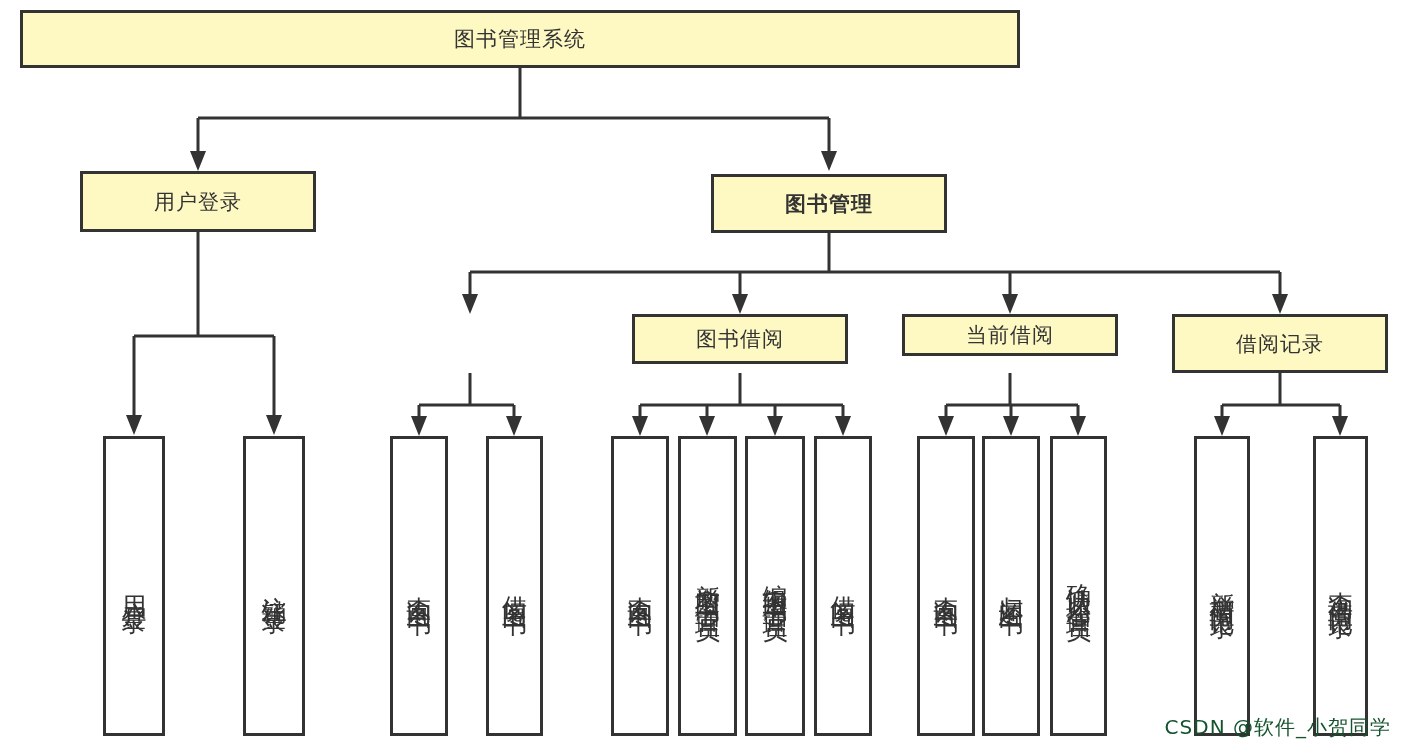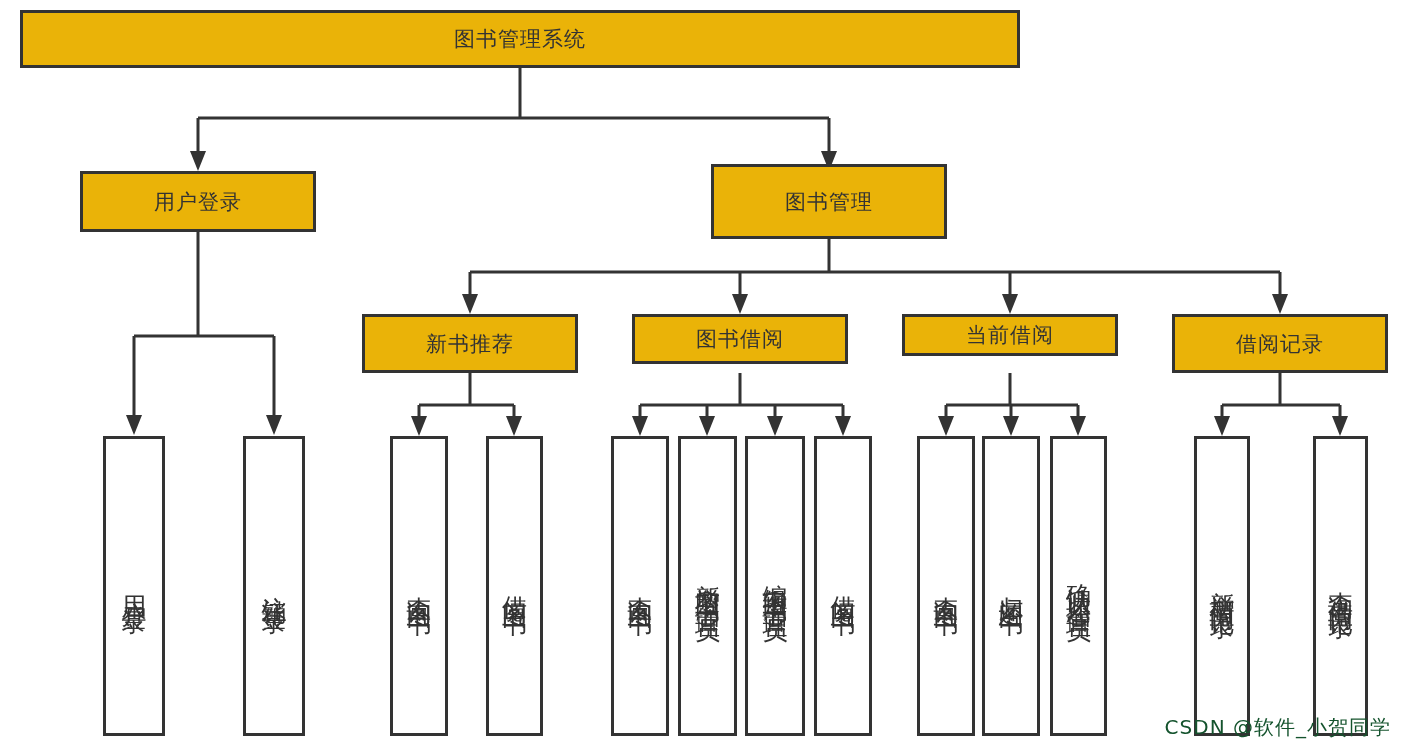--- a/index.html
+++ b/index.html
@@ -19,21 +19,21 @@
   svg.connectors {
     position: absolute;
     left: 0;
     top: 0;
     pointer-events: none;
   }
   .node {
     position: absolute;
     box-sizing: border-box;
     border: 3px solid #333333;
-    background: #eab308;
+    background: #fef9c3;
     display: flex;
     align-items: center;
     justify-content: center;
     font-size: 21px;
     letter-spacing: 1px;
     color: #333333;
   }
   .leaf {
     position: absolute;
     box-sizing: border-box;
@@ -101,23 +101,22 @@
       <polygon points="1003,416 1019,416 1011,436"></polygon>
       <polygon points="1070,416 1086,416 1078,436"></polygon>
       <polygon points="1214,416 1230,416 1222,436"></polygon>
       <polygon points="1332,416 1348,416 1340,436"></polygon>
     </g>
   </svg>
 
   <div class="node" style="left:20px; top:10px; width:1000px; height:58px;">图书管理系统</div>
 
   <div class="node" style="left:80px; top:171px; width:236px; height:61px;">用户登录</div>
-  <div class="node" style="left:711px; top:164px; width:236px; height:75px;">图书管理</div>
+  <div class="node" style="left:711px; top:174px; width:236px; height:59px;font-weight:bold;">图书管理</div>
 
-  <div class="node" style="left:362px; top:314px; width:216px; height:59px;">新书推荐</div>
   <div class="node" style="left:632px; top:314px; width:216px; height:50px;">图书借阅</div>
   <div class="node" style="left:902px; top:314px; width:216px; height:42px;">当前借阅</div>
   <div class="node" style="left:1172px; top:314px; width:216px; height:59px;">借阅记录</div>
 
   <div class="leaf" style="left:103px; top:436px; width:62px; height:300px;">用户登录</div>
   <div class="leaf" style="left:243px; top:436px; width:62px; height:300px;">注销登录</div>
 
   <div class="leaf" style="left:390px; top:436px; width:58px; height:300px;">查询图书</div>
   <div class="leaf" style="left:486px; top:436px; width:57px; height:300px;">借阅图书</div>
 

